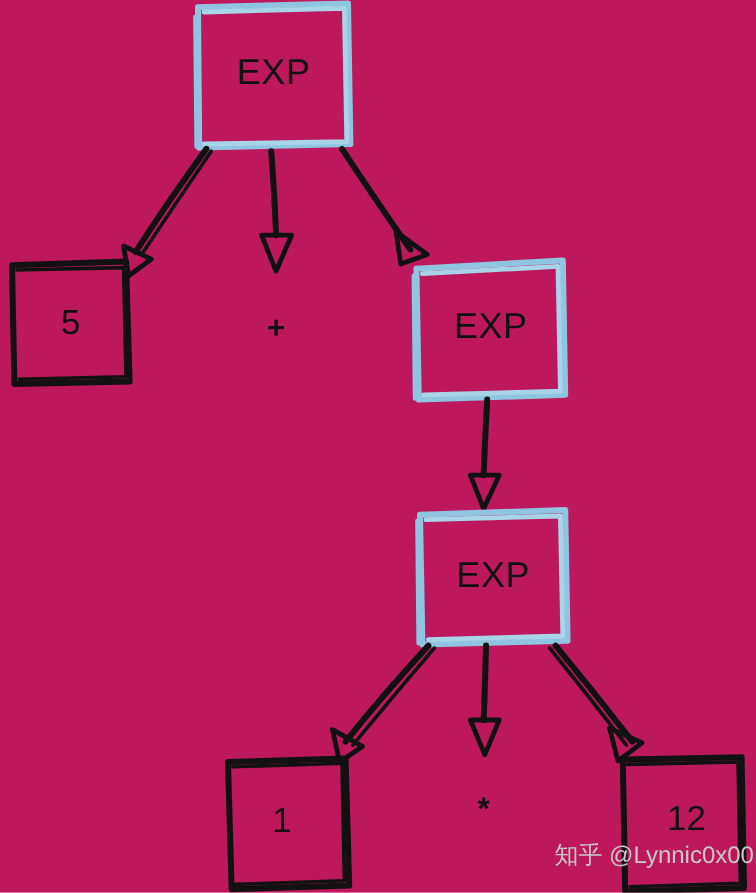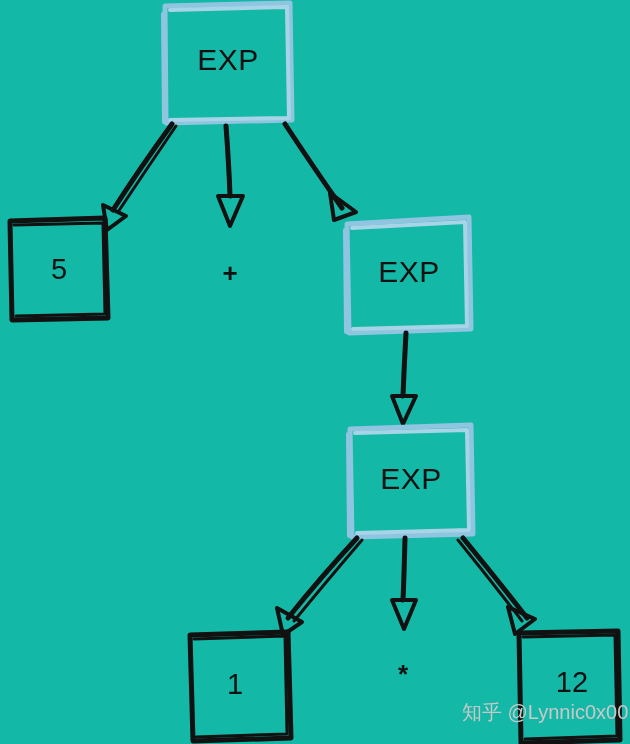--- a/index.html
+++ b/index.html
@@ -8,21 +8,21 @@
     padding: 0;
     background: #ffffff;
   }
   body {
     font-family: "Liberation Sans", sans-serif;
   }
   #canvas-root {
     position: relative;
     width: 630px;
     height: 744px;
-    background: #14b8a6;
+    background: #be185d;
     overflow: hidden;
   }
   #diagram-svg {
     position: absolute;
     left: 0;
     top: 0;
     width: 630px;
     height: 744px;
     display: block;
   }

